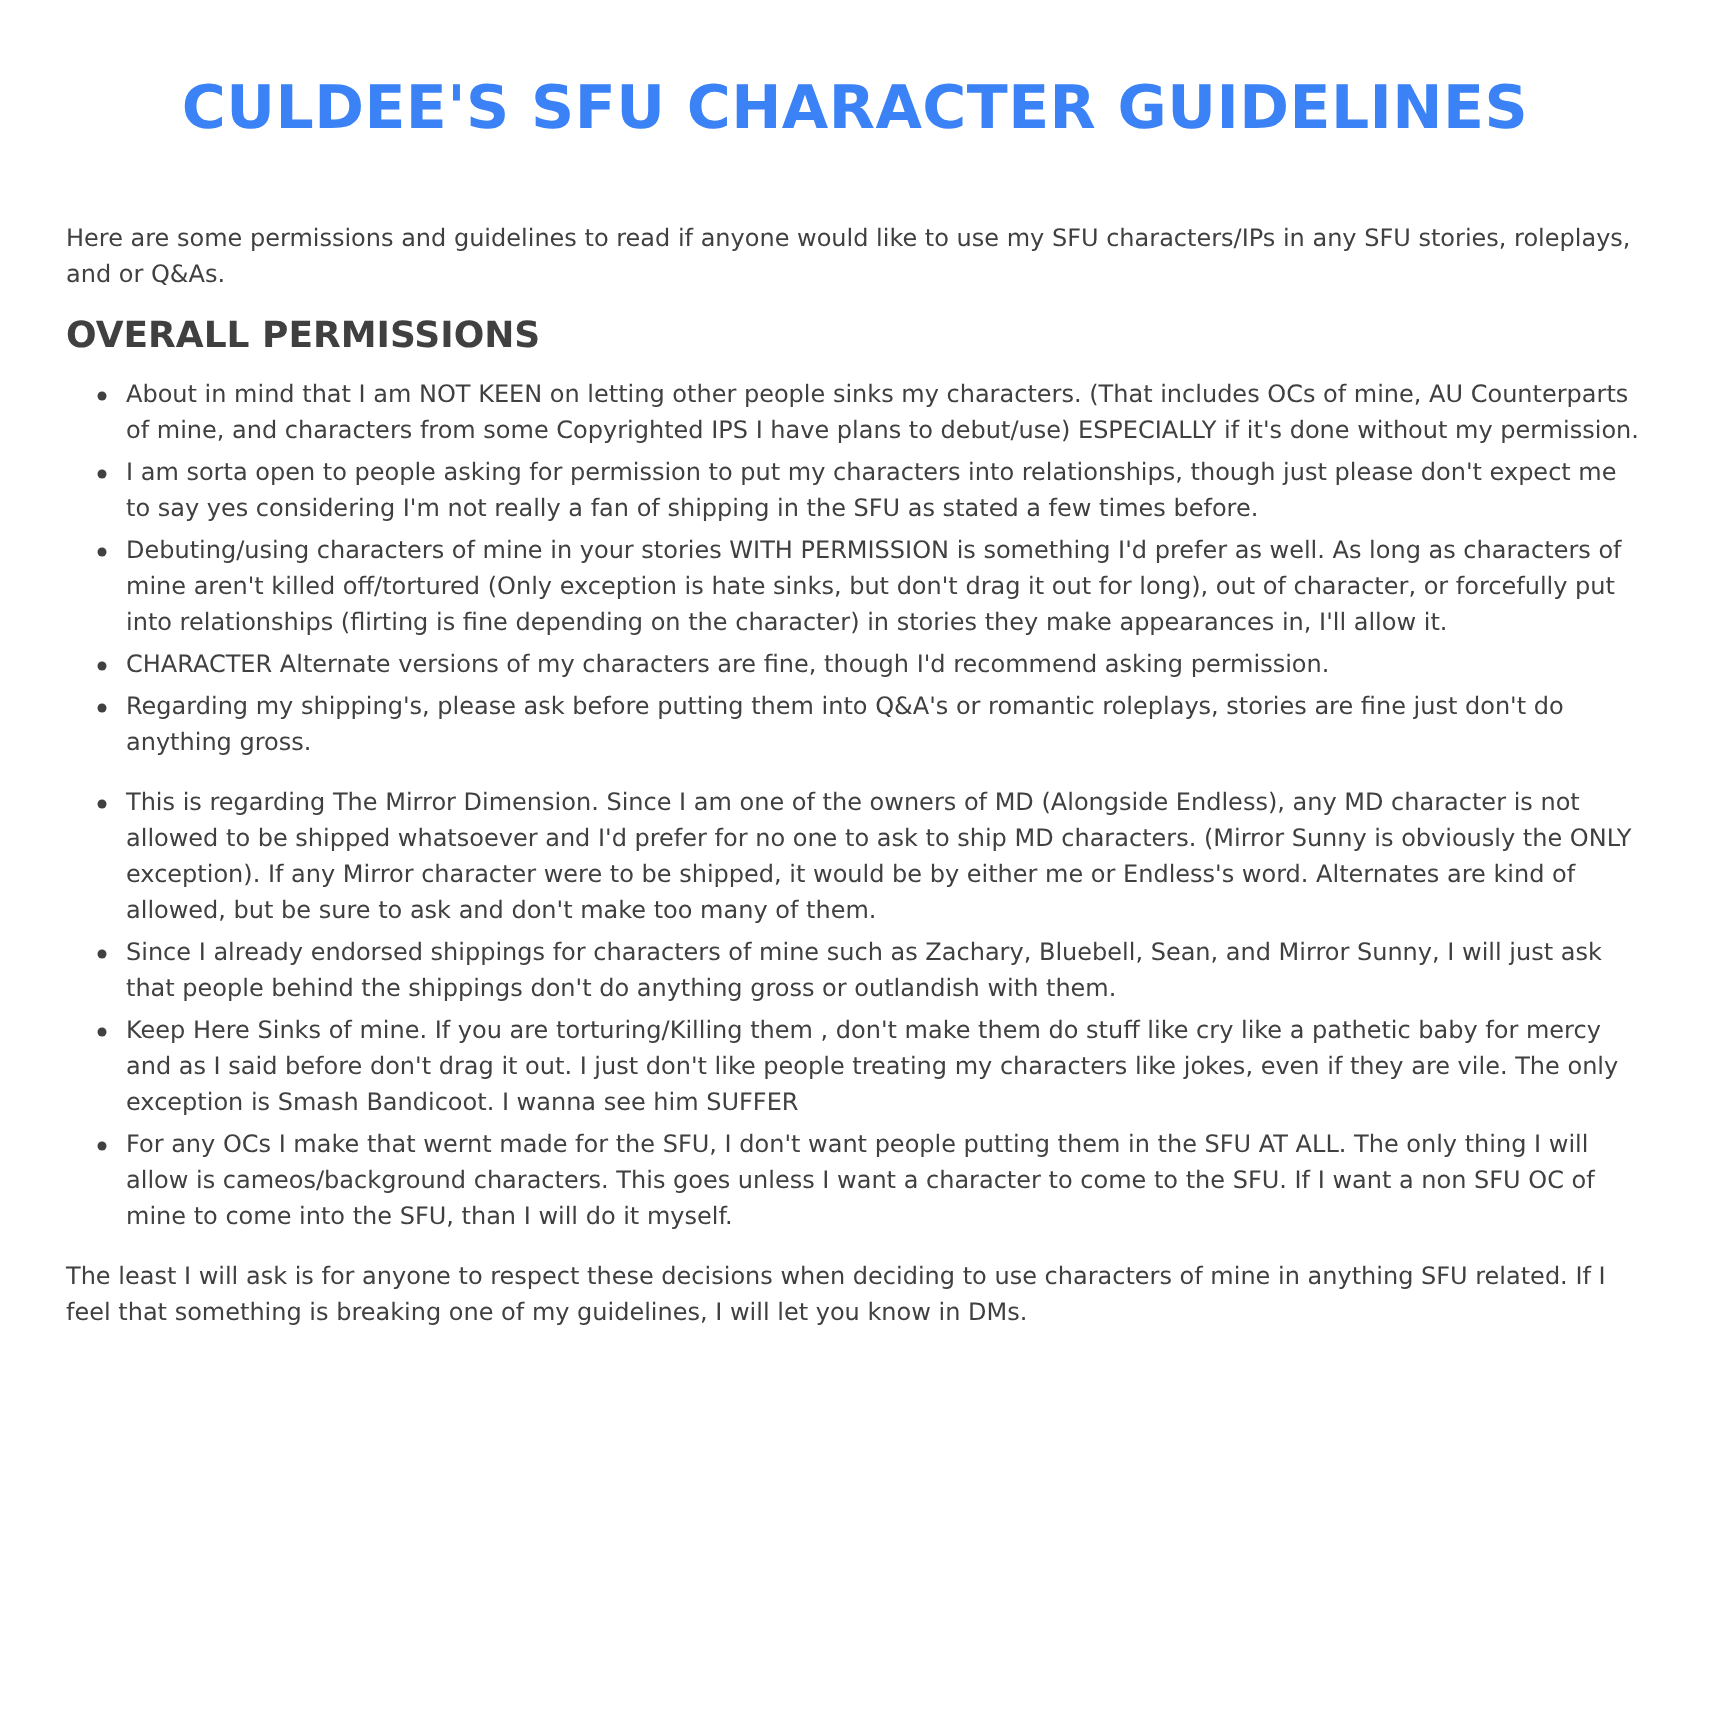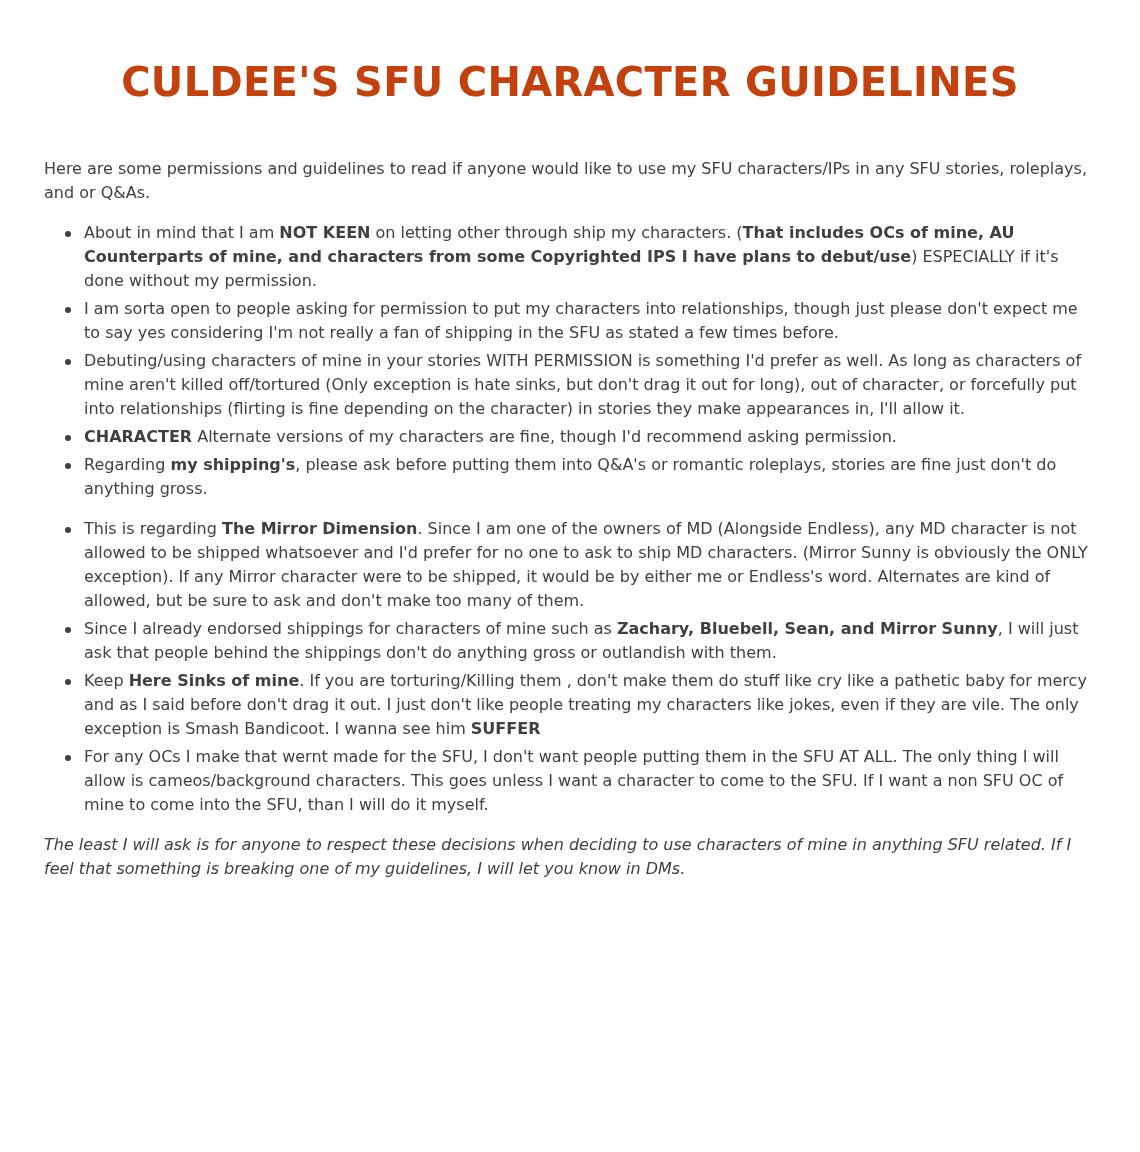--- a/index.html
+++ b/index.html
@@ -14,24 +14,24 @@
       font-family: "DejaVu Sans", sans-serif;
       color: #404040;
       font-size: 16px;
       line-height: 24px;
     }
     .page {
       position: relative;
       padding: 0 44px;
     }
     .title {
-      margin: 14px;
+      margin: 4px;
       padding-top: 44px;
       text-align: center;
-      color: #c2410c;
+      color: #3b82f6;
       font-weight: bold;
       font-size: 40px;
       line-height: 48px;
       letter-spacing: 0.3px;
     }
     .intro {
       margin: 51px 0 0 0;
     }
     .section-heading {
       margin: 16px 0 0 0;
@@ -48,39 +48,39 @@
     }
     ul.guidelines li .bullet {
       position: absolute;
       left: -19px;
       top: 10px;
       width: 6px;
       height: 6px;
       border-radius: 50%;
       background: #404040;
     }
-    b { font-weight: bold; }
+    b { font-weight: normal; }
     p.para {
       margin: 16px 0 0 0;
-      font-style: italic;
     }
     .first-para-after-list {
       margin-top: 12px;
     }
   </style>
 </head>
 <body>
 
 <div class="page">
   <h1 class="title">CULDEE'S SFU CHARACTER GUIDELINES</h1>
 
   <p class="intro">Here are some permissions and guidelines to read if anyone would like to use my SFU characters/IPs in any SFU stories, roleplays, and or Q&amp;As.</p>
 
+  <h2 class="section-heading">OVERALL PERMISSIONS</h2>
   <ul class="guidelines">
-      <li><span class="bullet"></span><span>About in mind that I am </span><b>NOT KEEN</b><span> on letting other through ship my characters. (</span><b>That includes OCs of mine, AU Counterparts of mine, and characters from some Copyrighted IPS I have plans to debut/use</b><span>) ESPECIALLY if it's done without my permission.</span></li>
+      <li><span class="bullet"></span><span>About in mind that I am </span><b>NOT KEEN</b><span> on letting other people sinks my characters. (</span><b>That includes OCs of mine, AU Counterparts of mine, and characters from some Copyrighted IPS I have plans to debut/use</b><span>) ESPECIALLY if it's done without my permission.</span></li>
       <li><span class="bullet"></span><span>I am sorta open to people asking for permission to put my characters into relationships, though just please don't expect me to say yes considering I'm not really a fan of shipping in the SFU as stated a few times before.</span></li>
       <li><span class="bullet"></span><span>Debuting/using characters of mine in your stories WITH PERMISSION is something I'd prefer as well. As long as characters of mine aren't killed off/tortured (Only exception is hate sinks, but don't drag it out for long), out of character, or forcefully put into relationships (flirting is fine depending on the character) in stories they make appearances in, I'll allow it.</span></li>
       <li><span class="bullet"></span><b>CHARACTER</b><span> Alternate versions of my characters are fine, though I'd recommend asking permission.</span></li>
       <li><span class="bullet"></span><span>Regarding </span><b>my shipping's</b><span>, please ask before putting them into Q&amp;A's or romantic roleplays, stories are fine just don't do anything gross.</span></li>
     </ul>
 
   <ul class="guidelines">
       <li><span class="bullet"></span><span>This is regarding </span><b>The Mirror Dimension</b><span>. Since I am one of the owners of MD (Alongside Endless), any MD character is not allowed to be shipped whatsoever and I'd prefer for no one to ask to ship MD characters. (Mirror Sunny is obviously the ONLY exception). If any Mirror character were to be shipped, it would be by either me or Endless's word. Alternates are kind of allowed, but be sure to ask and don't make too many of them.</span></li>
       <li><span class="bullet"></span><span>Since I already endorsed shippings for characters of mine such as </span><b>Zachary, Bluebell, Sean, and Mirror Sunny</b><span>, I will just ask that people behind the shippings don't do anything gross or outlandish with them.</span></li>
       <li><span class="bullet"></span><span>Keep </span><b>Here Sinks of mine</b><span>. If you are torturing/Killing them , don't make them do stuff like cry like a pathetic baby for mercy and as I said before don't drag it out. I just don't like people treating my characters like jokes, even if they are vile. The only exception is Smash Bandicoot. I wanna see him </span><b>SUFFER</b></li>

